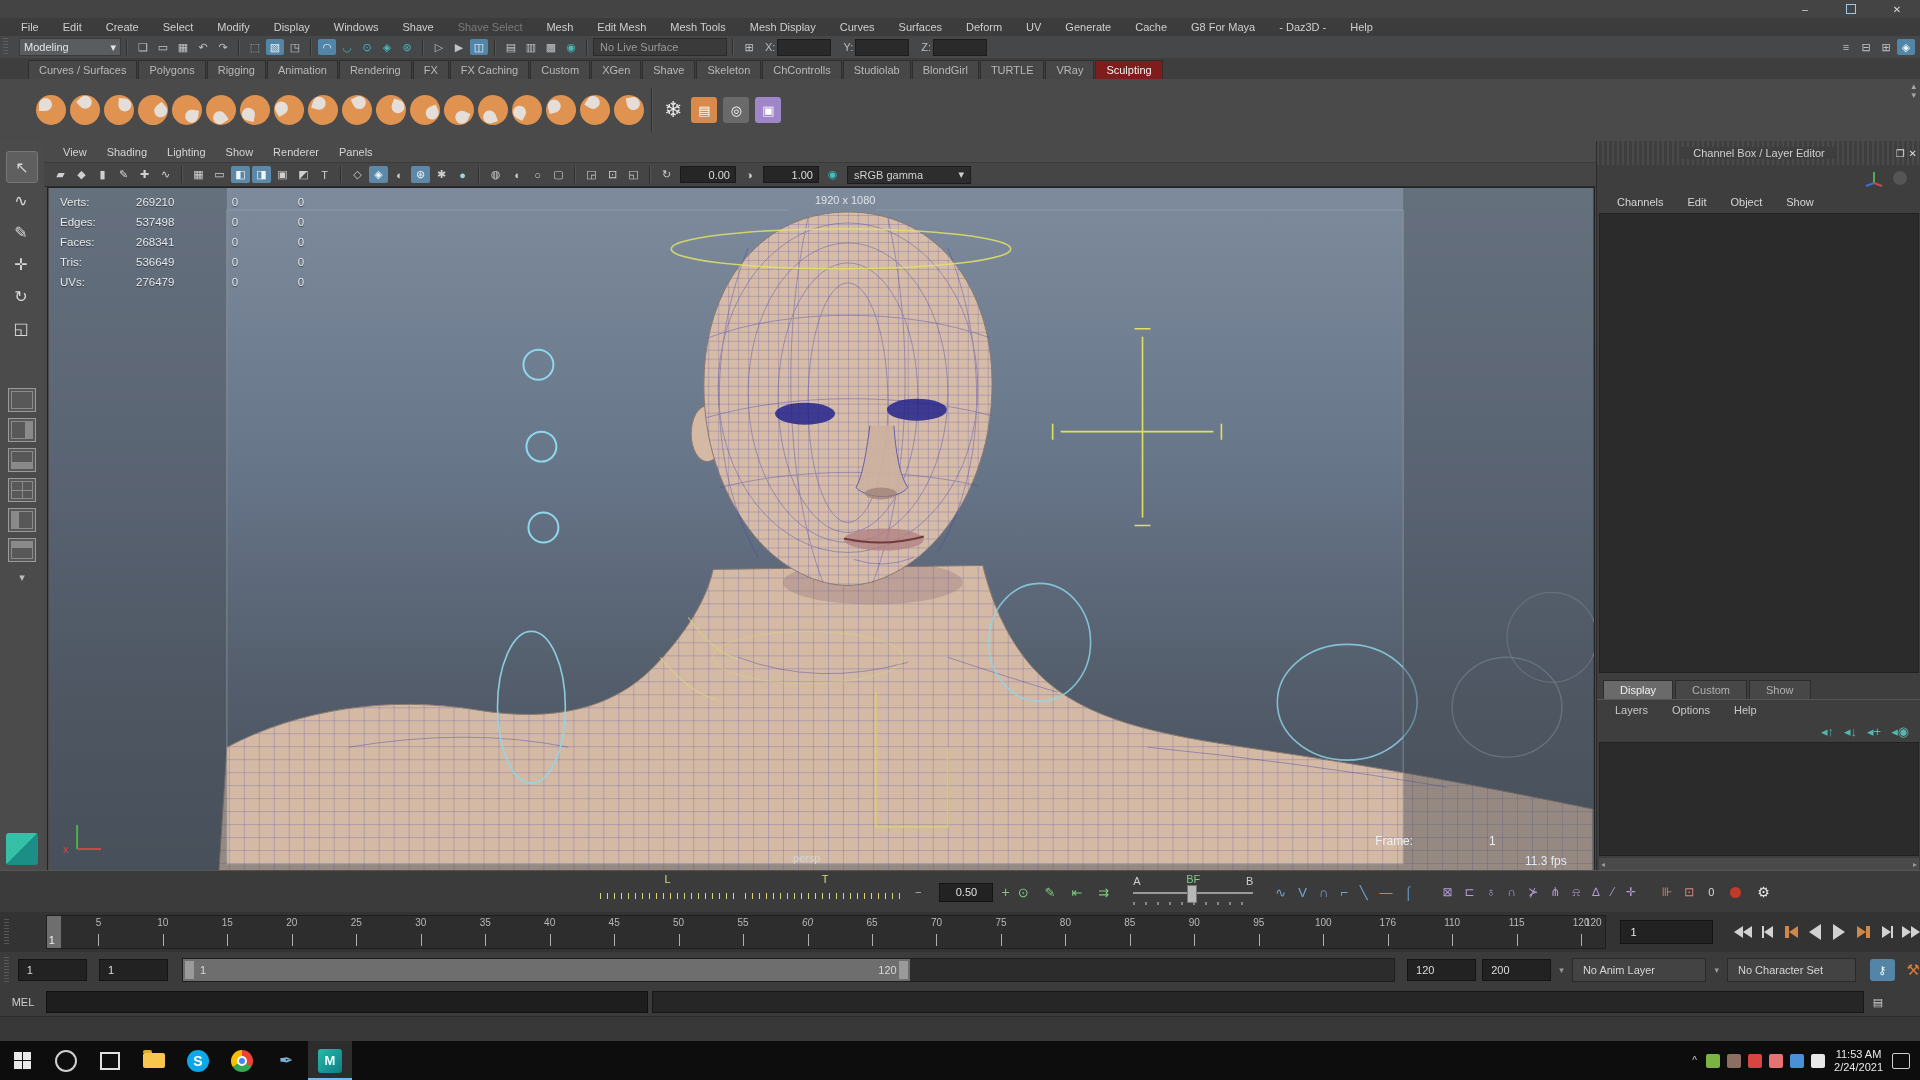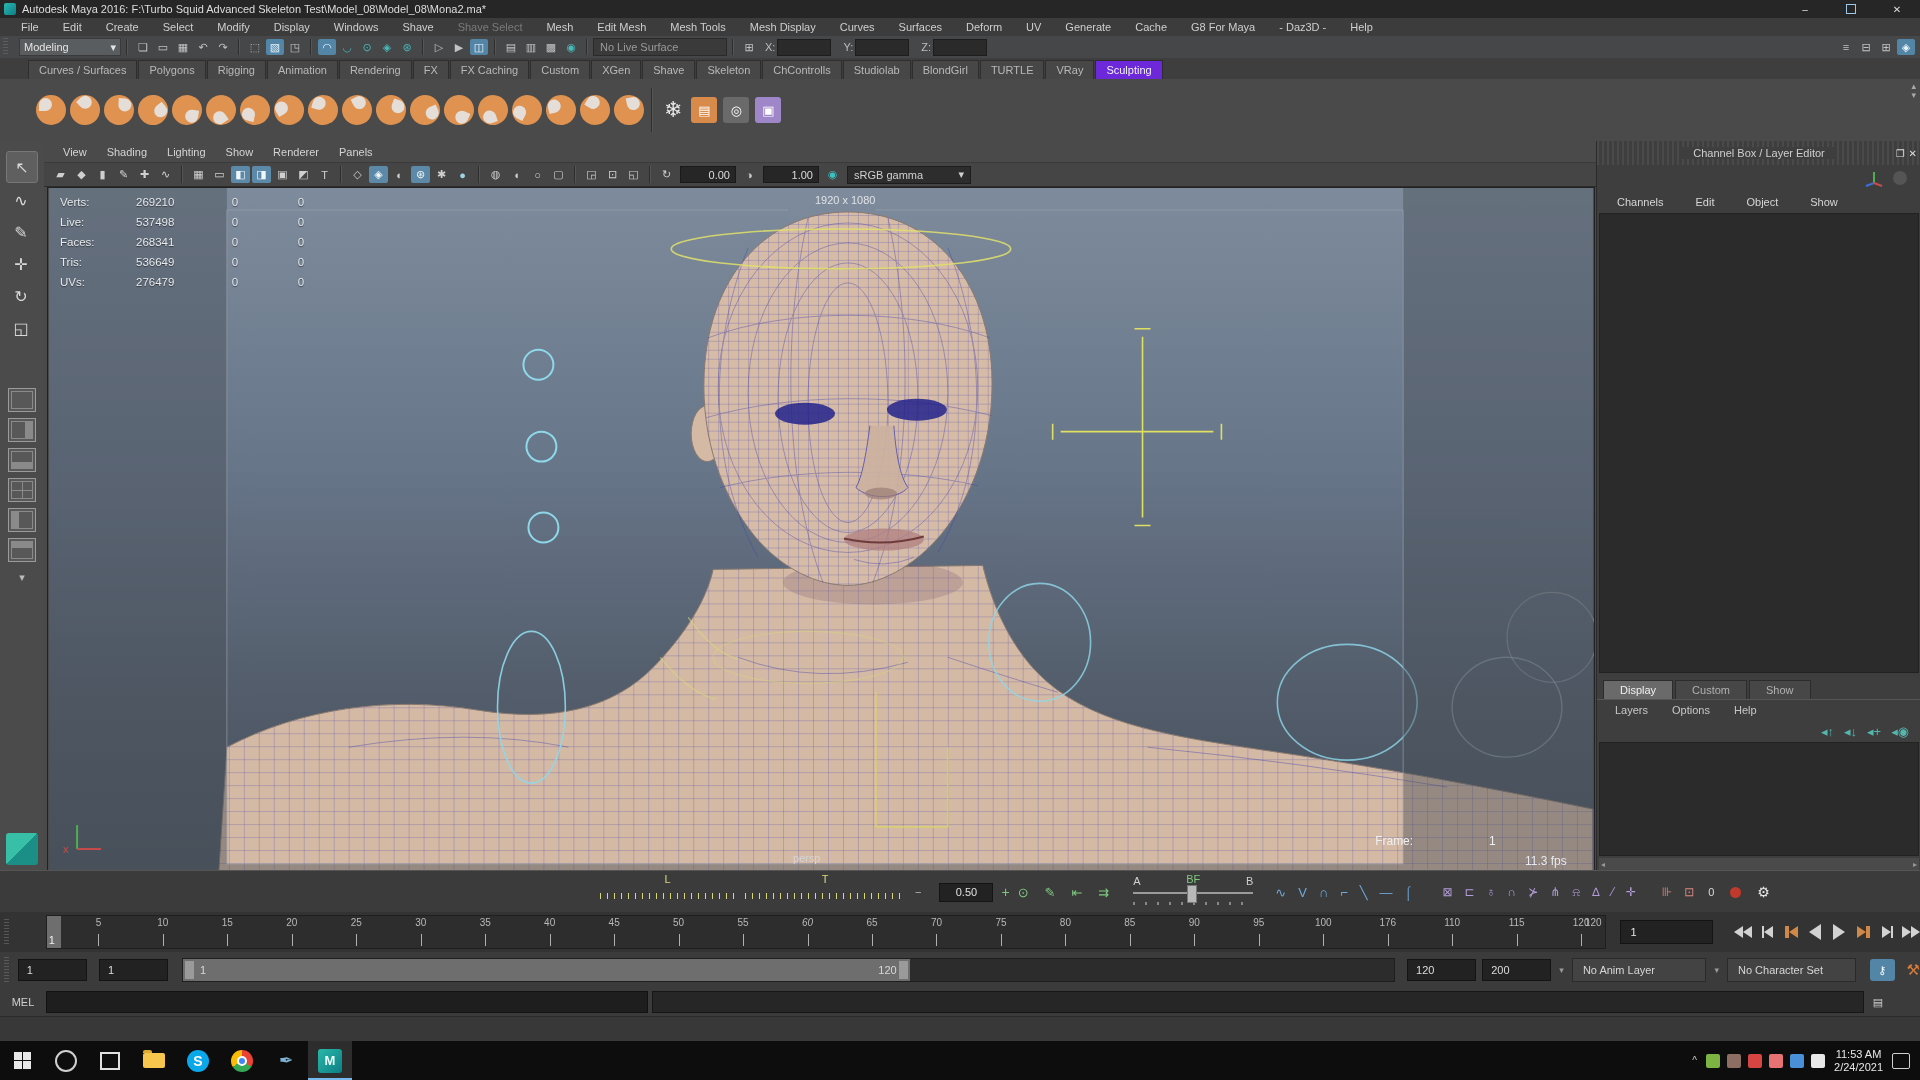--- a/index.html
+++ b/index.html
@@ -29,21 +29,21 @@
   .slico.teal{color:#49b8b8;}
   .slico.on{background:#5285a6;color:#eaf4fa;}
   #livesurf{width:120px;height:16px;background:#3a3a3a;border:1px solid #2a2a2a;color:#9a9a9a;display:flex;align-items:center;padding:0 6px;}
   .coord{width:52px;height:15px;background:#2a2a2a;border:1px solid #1d1d1d;margin:0 6px 0 2px;}
   .coordlbl{color:#bdbdbd;margin-left:6px;}
   #sl-right{position:absolute;right:4px;top:0;height:22px;display:flex;align-items:center;}
 
   
   #shelftabs{left:0;top:58px;width:1920px;height:21px;background:#3e3e3e;display:flex;align-items:flex-end;padding-left:28px;border-bottom:1px solid #2a2a2a;}
   .stab{padding:3px 10px;color:#b8b8b8;background:#474747;border:1px solid #2e2e2e;border-bottom:none;margin-right:1px;font-size:11px;}
-  .stab.active{background:#6d28d9;color:#f2f2f2;}
+  .stab.active{background:#7f1d1d;color:#f2f2f2;}
   #shelf{left:0;top:79px;width:1920px;height:62px;background:#4a4a4a;display:flex;align-items:center;padding-left:34px;border-bottom:1px solid #222;}
   .shelficon{width:30px;height:30px;border-radius:50%;margin:0 2px;background:#e09350;position:relative;flex:none;}
   .shelficon::after{content:"";position:absolute;left:3px;top:3px;width:13px;height:13px;border-radius:50% 50% 50% 0;background:#e6e6e6;opacity:.9;}
   .shelfflake{font-size:22px;color:#e8e8e8;margin:0 6px;}
   .shelfsq{width:26px;height:26px;border-radius:3px;margin:0 3px;display:flex;align-items:center;justify-content:center;font-size:13px;color:#fff;flex:none;}
   #shelf-arrows{position:absolute;right:4px;top:82px;display:flex;flex-direction:column;color:#aaa;font-size:9px;line-height:9px;}
 
   
   #toolbox{left:0;top:141px;width:44px;height:729px;background:#4b4b4b;border-right:1px solid #2a2a2a;display:flex;flex-direction:column;align-items:center;padding-top:8px;}
   .tool{width:30px;height:30px;margin:2px 0;display:flex;align-items:center;justify-content:center;color:#d8d8d8;font-size:16px;border-radius:3px;}
@@ -76,21 +76,21 @@
   .hudrow .hz1{width:66px;text-align:center;}
   .hudrow .hz2{width:66px;text-align:center;}
 
   
   #rightpanel{left:1596px;top:141px;width:324px;height:729px;background:#3e3e3e;border-left:1px solid #2a2a2a;}
   #cbheader{height:24px;display:flex;align-items:center;justify-content:center;color:#cfcfcf;position:relative;
      background:repeating-linear-gradient(90deg,#4a4a4a 0 2px,#3e3e3e 2px 5px);}
   #cbheader .ttl{background:#3e3e3e;padding:0 12px;}
   #cbheader .hbtns{position:absolute;right:4px;display:flex;gap:4px;color:#ddd;font-size:10px;}
   #cbmanip{height:26px;display:flex;align-items:center;justify-content:flex-end;padding-right:14px;gap:8px;}
-  #cbmenus{height:22px;display:flex;align-items:center;padding-left:10px;gap:12px;color:#d6d6d6;}
+  #cbmenus{height:22px;display:flex;align-items:center;padding-left:10px;gap:4px;color:#d6d6d6;}
   .cbm{padding:0 10px;}
   #cbcontent{height:458px;background:#2b2b2b;border:1px solid #222;margin:0 2px;}
   #layertabs{height:22px;display:flex;align-items:flex-end;padding-left:6px;margin-top:4px;}
   .ltab{padding:3px 16px;background:#474747;color:#b0b0b0;border:1px solid #2c2c2c;border-bottom:none;margin-right:2px;}
   .ltab.active{background:#6a6a6a;color:#f0f0f0;}
   #layermenus{height:20px;display:flex;align-items:center;gap:4px;padding-left:8px;border-top:1px solid #555;}
   #layerbtns{height:22px;display:flex;align-items:center;justify-content:flex-end;gap:10px;padding-right:12px;color:#53b7b0;font-size:13px;}
   #layercontent{height:112px;background:#2b2b2b;border:1px solid #222;margin:0 2px;}
   #cbscroll{height:12px;margin:2px 2px 0;background:#4a4a4a;display:flex;align-items:center;justify-content:space-between;color:#999;font-size:8px;padding:0 2px;}
 
@@ -175,24 +175,20 @@
   .trayico{width:14px;height:14px;border-radius:2px;}
   #clock{color:#e8e8e8;text-align:center;font-size:11px;line-height:13px;}
   #notif{width:16px;height:14px;border:1px solid #cfcfcf;border-radius:2px;}
   #trayup{color:#cfcfcf;font-size:10px;}
 </style>
 </head>
 <body>
 
 <div id="root">
 
-  <div class="abs" id="titlebar">
-    <div class="appico"></div>
-    <span>Autodesk Maya 2016: F:\Turbo Squid Advanced Skeleton Test\Model_08\Model_08\Mona2.ma*</span>
-  </div>
   <div id="winbtns">
     <div class="winbtn">–</div>
     <div class="winbtn" id="winbtn-max">
         <span></span>
       </div>
     <div class="winbtn">✕</div>
   </div>
 
   <div class="abs" id="menubar">
       <div class="mi">File</div>
@@ -478,21 +474,21 @@
         <text id="fps-label" x="1478" y="678" fill="#e8ebee" font-size="12">11.3 fps</text>
       </svg>
       <div id="hud">
           <div class="hudrow">
             <span class="hl">Verts:</span>
             <span class="hv">269210</span>
             <span class="hz1">0</span>
             <span class="hz2">0</span>
           </div>
           <div class="hudrow">
-            <span class="hl">Live:</span>
+            <span class="hl">Edges:</span>
             <span class="hv">537498</span>
             <span class="hz1">0</span>
             <span class="hz2">0</span>
           </div>
           <div class="hudrow">
             <span class="hl">Faces:</span>
             <span class="hv">268341</span>
             <span class="hz1">0</span>
             <span class="hz2">0</span>
           </div>

